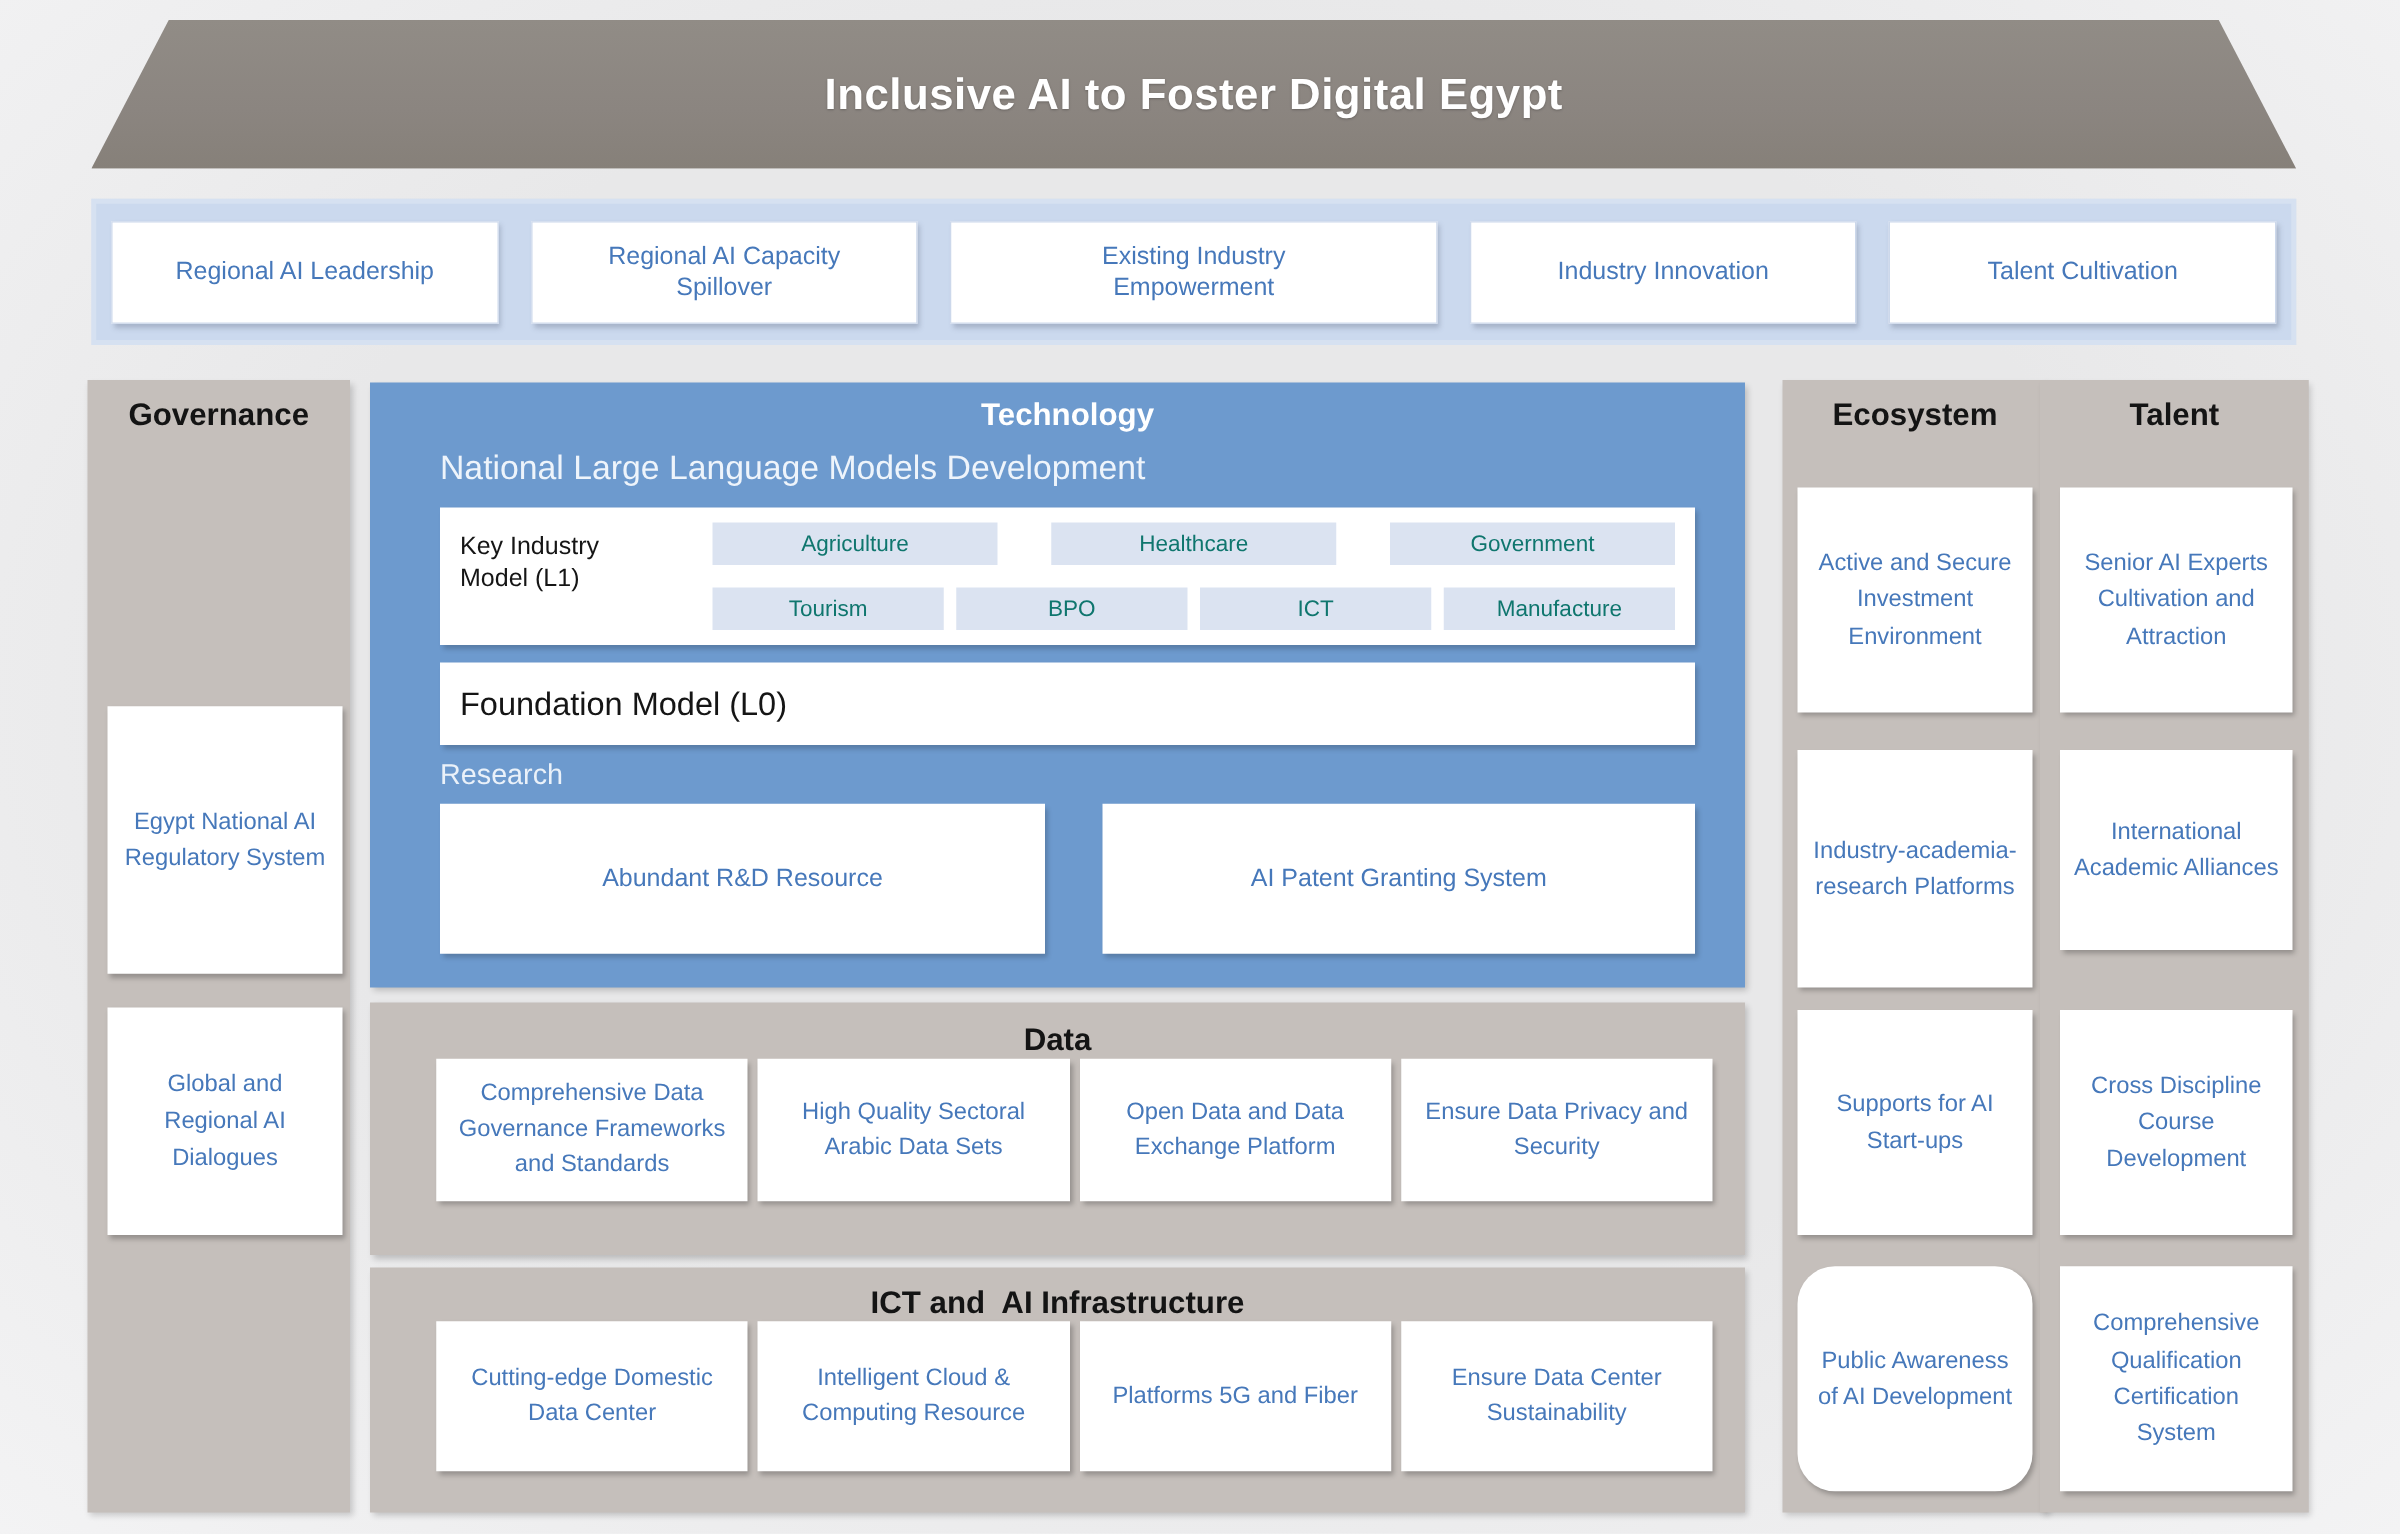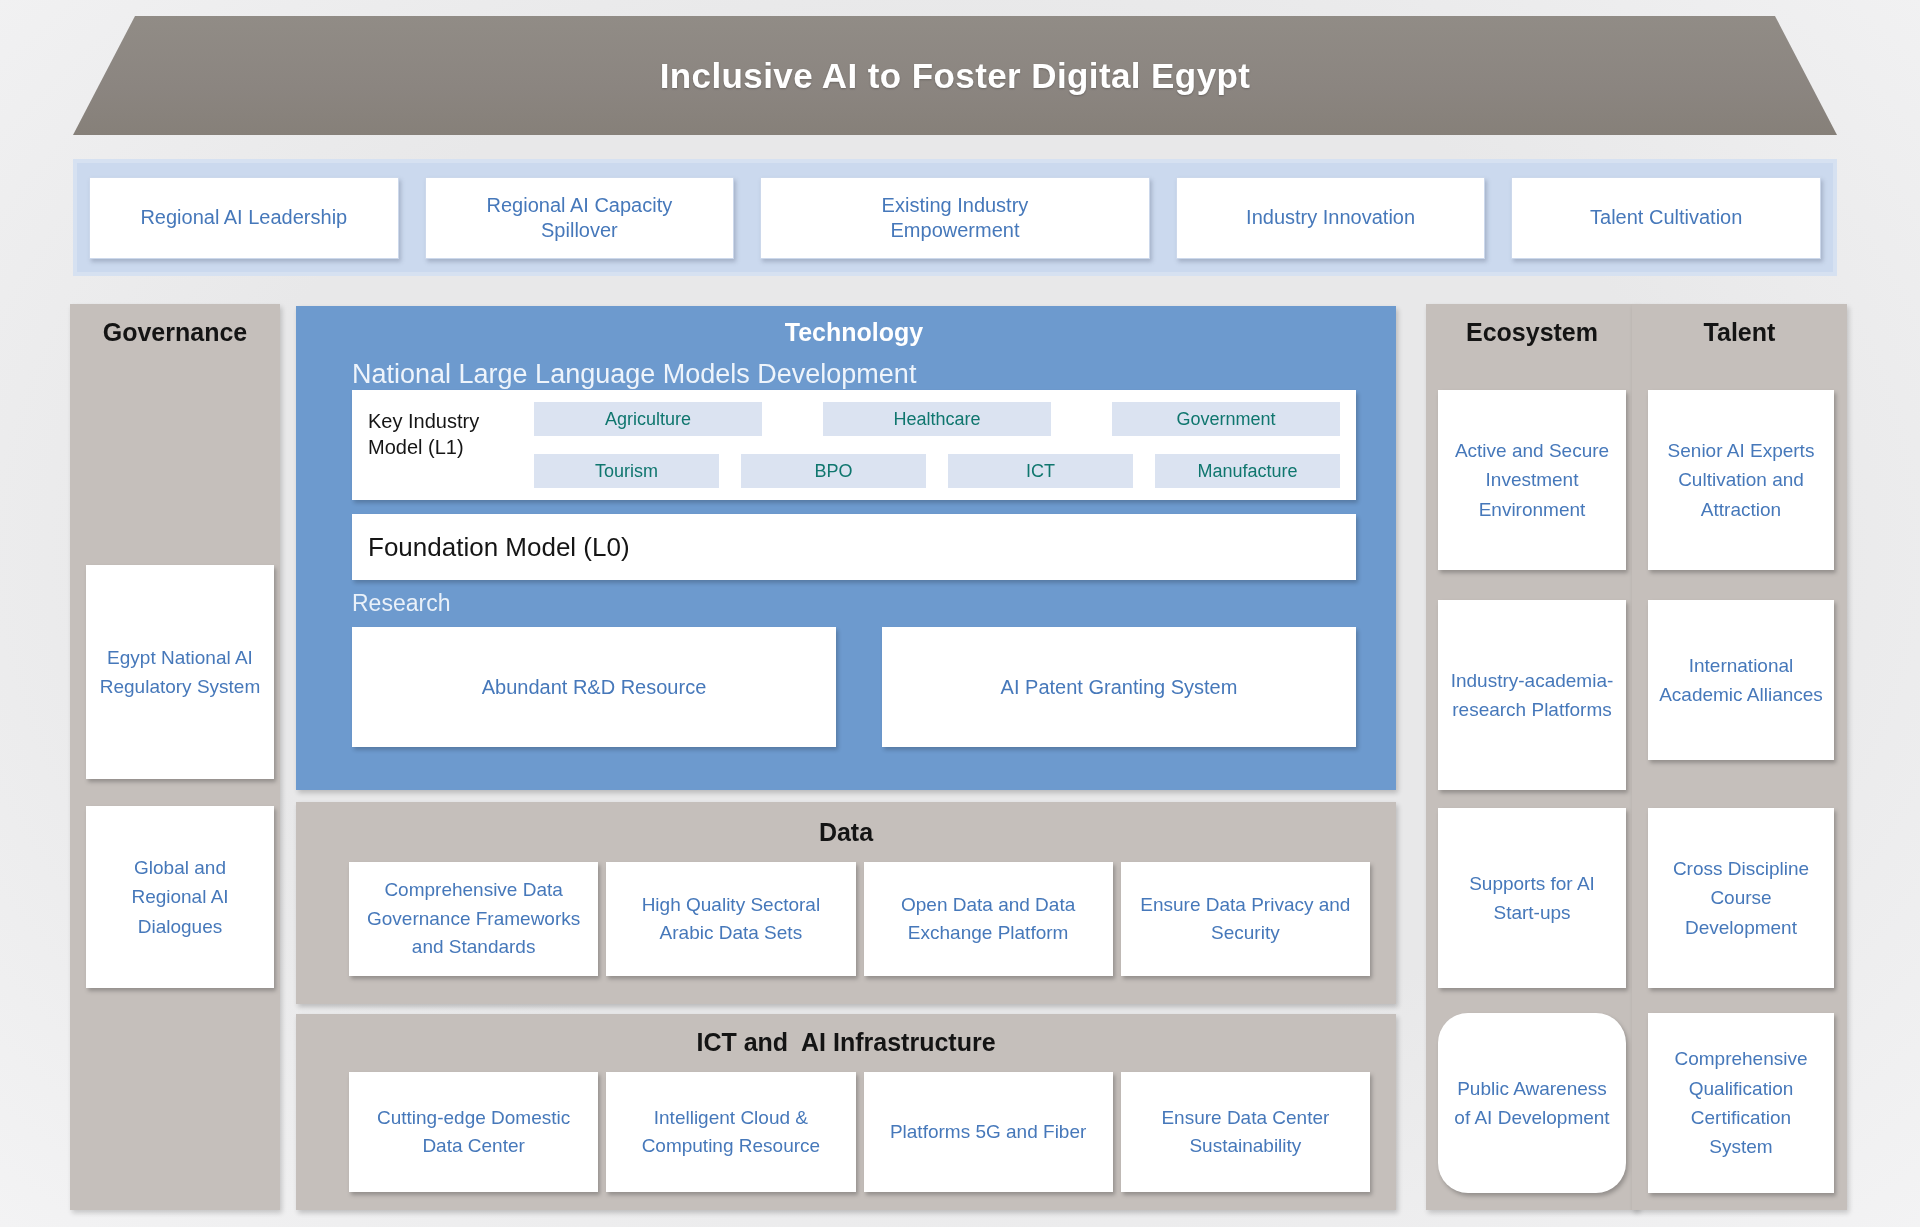--- a/index.html
+++ b/index.html
@@ -62,22 +62,22 @@
   #talent .c3 { left:16px; width:186px; top:504px; height:180px; }
   #talent .c4 { left:16px; width:186px; top:709px; height:180px; }
 
   
   .center-section { position:absolute; left:296px; width:1100px; box-shadow:2px 3px 5px rgba(0,0,0,.2); }
 
   #technology { top:306px; height:484px; background:#6d9ace; padding:12px 40px 0 56px; }
   .tech-header { text-align:center; color:#ffffff; font-size:25px; font-weight:bold; }
   .tech-sub    { margin-top:12px; color:#eef4fb; font-size:27px; }
   .key-box {
-    height:110px; background:#ffffff; display:flex;
-    padding:12px 16px; box-shadow:2px 3px 4px rgba(0,0,0,.2);
+    margin-top:16px; height:110px; background:#ffffff; display:flex;
+    padding:12px 16px; box-shadow:2px 3px 4px rgba(0,0,0,.2);gap:36px;
   }
   .key-label { width:152px; font-size:20px; color:#151515; line-height:1.3; padding-top:6px; }
   .chips { flex:1; margin-left:14px; display:flex; flex-direction:column; justify-content:space-between; }
   .chip-row { display:flex; justify-content:space-between; }
   .chip {
     background:#dbe3f1; color:#0f766e; font-size:18px; height:34px;
     display:flex; align-items:center; justify-content:center;
   }
   .chip-row.r1 .chip { width:228px; }
   .chip-row.r2 .chip { width:185px; }
@@ -91,21 +91,21 @@
     height:120px; background:#ffffff; display:flex; align-items:center; justify-content:center;
     color:#4678ba; font-size:20px; box-shadow:2px 3px 4px rgba(0,0,0,.2); text-align:center;
   }
   .research-box.b1 { width:484px; }
   .research-box.b2 { width:474px; }
 
   .gray-section { background:#c5bfbb; }
   #data-section { top:802px; height:202px; padding:16px 26px 0; }
   #ict-section  { top:1014px; height:196px; padding:14px 26px 0; }
   .gray-header { text-align:center; font-size:25px; font-weight:bold; color:#141414; white-space:pre-wrap; }
-  .cards-row { margin-top:15px; display:flex; gap:8px;padding-left:27px; }
+  .cards-row { display:flex; gap:8px;padding-left:27px; }
   .card {
     flex:1; background:#ffffff; box-shadow:2px 3px 4px rgba(0,0,0,.25);
     display:flex; align-items:center; justify-content:center; text-align:center;
     color:#4678ba; font-size:19px; line-height:1.5; padding:4px 8px;
   }
   #data-section .card { height:114px; }
   #ict-section  .card { height:120px; }
 </style>
 </head>
 <body>

